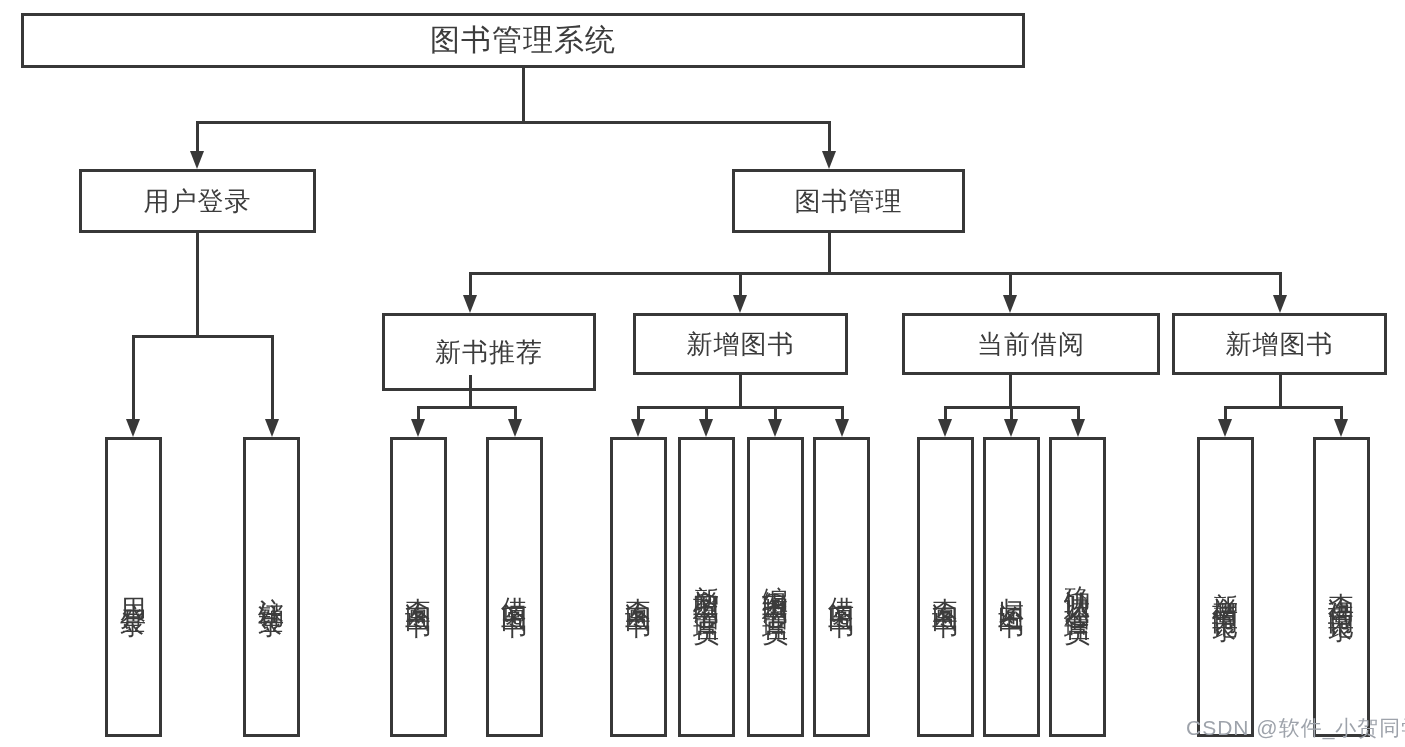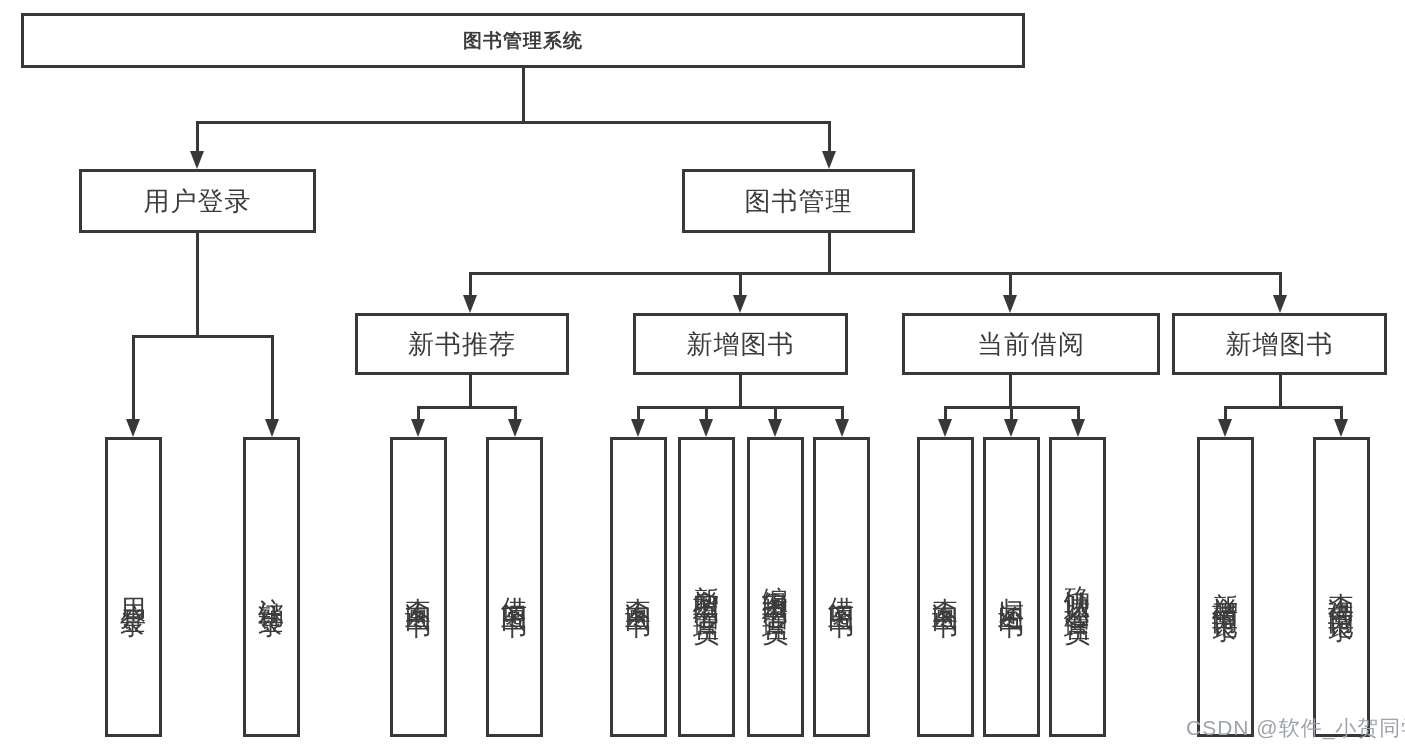--- a/index.html
+++ b/index.html
@@ -12,21 +12,21 @@
   .canvas{
     position:relative;width:1405px;height:747px;background:var(--bg);
     font-family:"Liberation Sans","DejaVu Sans",sans-serif;overflow:hidden;
   }
   .node{
     position:absolute;box-sizing:border-box;border:3px solid var(--line);
     background:var(--bg);display:flex;align-items:center;justify-content:center;
     color:var(--text);
   }
   .node.horiz span{font-size:26px;letter-spacing:1px;white-space:nowrap;}
-  .node.root span{font-size:19px;font-weight:bold;}
+  .node.root span{font-size:30px;}
   .node.vert span{
     writing-mode:vertical-rl;text-orientation:mixed;
     font-size:26px;letter-spacing:5px;line-height:1;
   }
   .line{position:absolute;background:var(--line);}
   .arrowhead{
     position:absolute;width:0;height:0;
     border-left:7px solid transparent;border-right:7px solid transparent;
     border-top:18px solid var(--line);
   }
@@ -39,24 +39,24 @@
 <body>
 
 <div class="canvas">
   <div id="diagram">
       <div class="node horiz root" style="left: 21px; top: 13px; width: 1004px; height: 55px;">
         <span>图书管理系统</span>
       </div>
       <div class="node horiz" style="left: 79px; top: 169px; width: 237px; height: 64px;">
         <span>用户登录</span>
       </div>
-      <div class="node horiz" style="left: 682px; top: 169px; width: 233px; height: 64px; text-align: center;">
+      <div class="node horiz" style="left: 732px; top: 169px; width: 233px; height: 64px; text-align: center;">
         <span>图书管理</span>
       </div>
-      <div class="node horiz" style="left: 355px; top: 313px; width: 214px; height: 62px;">
+      <div class="node horiz" style="left: 382px; top: 313px; width: 214px; height: 78px;">
         <span>新书推荐</span>
       </div>
       <div class="node horiz" style="left: 633px; top: 313px; width: 215px; height: 62px;">
         <span>新增图书</span>
       </div>
       <div class="node horiz" style="left: 902px; top: 313px; width: 258px; height: 62px;">
         <span>当前借阅</span>
       </div>
       <div class="node horiz" style="left: 1172px; top: 313px; width: 215px; height: 62px;">
         <span>新增图书</span>

